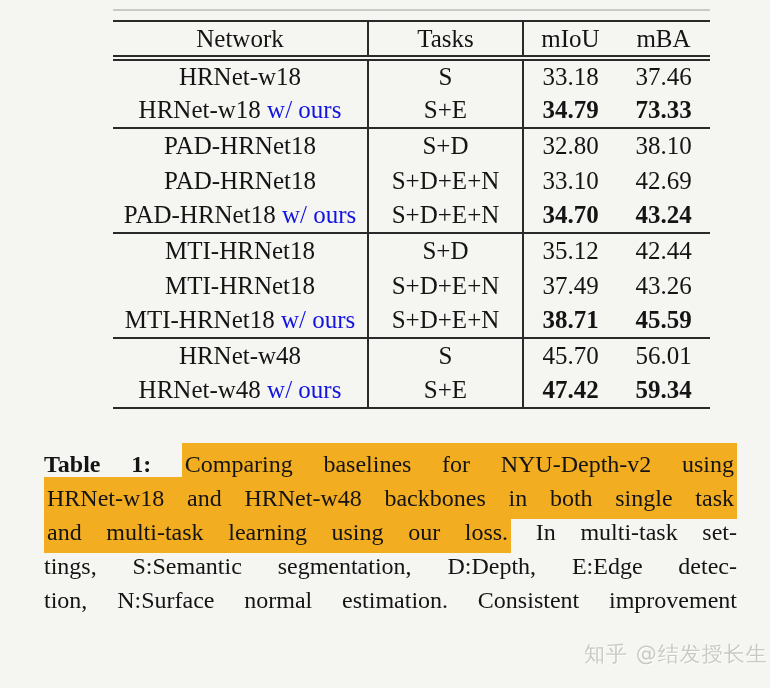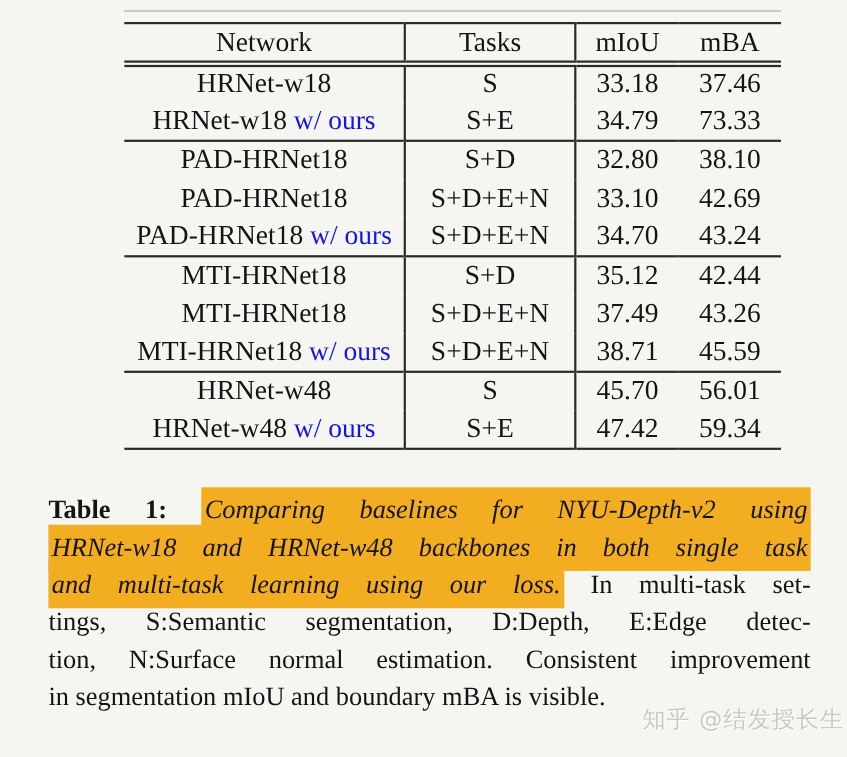--- a/index.html
+++ b/index.html
@@ -35,35 +35,34 @@
     overflow: hidden;
   }
   .paper-table th { height: 37px; border-bottom: 6px double #2a2a2a; }
   .paper-table td { height: 35px; }
   .paper-table th:nth-child(1), .paper-table td:nth-child(1),
   .paper-table th:nth-child(2), .paper-table td:nth-child(2) {
     border-right: 2px solid #2a2a2a;
   }
   .paper-table tr.sep td { border-top: 2px solid #2a2a2a; }
   .paper-table .ours { color: var(--ours-blue, #1414e0); font-weight: normal; }
-  .paper-table td.num-bold { font-weight: normal; }
+  .paper-table td.num-bold { font-weight: bold; }
   .caption {
     position: absolute;
     left: 44px; top: 447px;
     width: 693px;
     font-size: 24px;
     line-height: 34px;
   }
   .cap-line { text-align: left; }
   .cap-line.just { text-align: justify; text-align-last: justify; }
   .cap-line .b { font-weight: bold; }
   .cap-line .hl {
     background: var(--hl-color, #f3ad21);
     padding: 8px 3px;
-    font-style: italic;
   }
   .watermark {
     position: absolute;
     left: 584px; top: 640px;
     font-family: "DejaVu Sans", sans-serif;
     font-size: 21px;
     letter-spacing: 1px;
     color: #c9c9c6;
     text-shadow: 1px 1px 0 rgba(255,255,255,0.85);
     white-space: nowrap;
@@ -153,16 +152,15 @@
       </tr>
     </tbody>
 </table>
 
 <div class="caption" id="caption">
     <div class="cap-line just"><span class="b">Table 1:</span><span> </span><span class="hl">Comparing baselines for NYU-Depth-v2 using</span></div>
     <div class="cap-line just"><span class="hl">HRNet-w18 and HRNet-w48 backbones in both single task</span></div>
     <div class="cap-line just"><span class="hl">and multi-task learning using our loss.</span><span> In multi-task set-</span></div>
     <div class="cap-line just"><span>tings, S:Semantic segmentation, D:Depth, E:Edge detec-</span></div>
     <div class="cap-line just"><span>tion, N:Surface normal estimation. Consistent improvement</span></div>
-    <div class="cap-line"><span>in segmentation mIoU and boundary mBA is visible.</span></div>
   </div>
 
 <div class="watermark">知乎 @结发授长生</div>
 
 </body></html>

